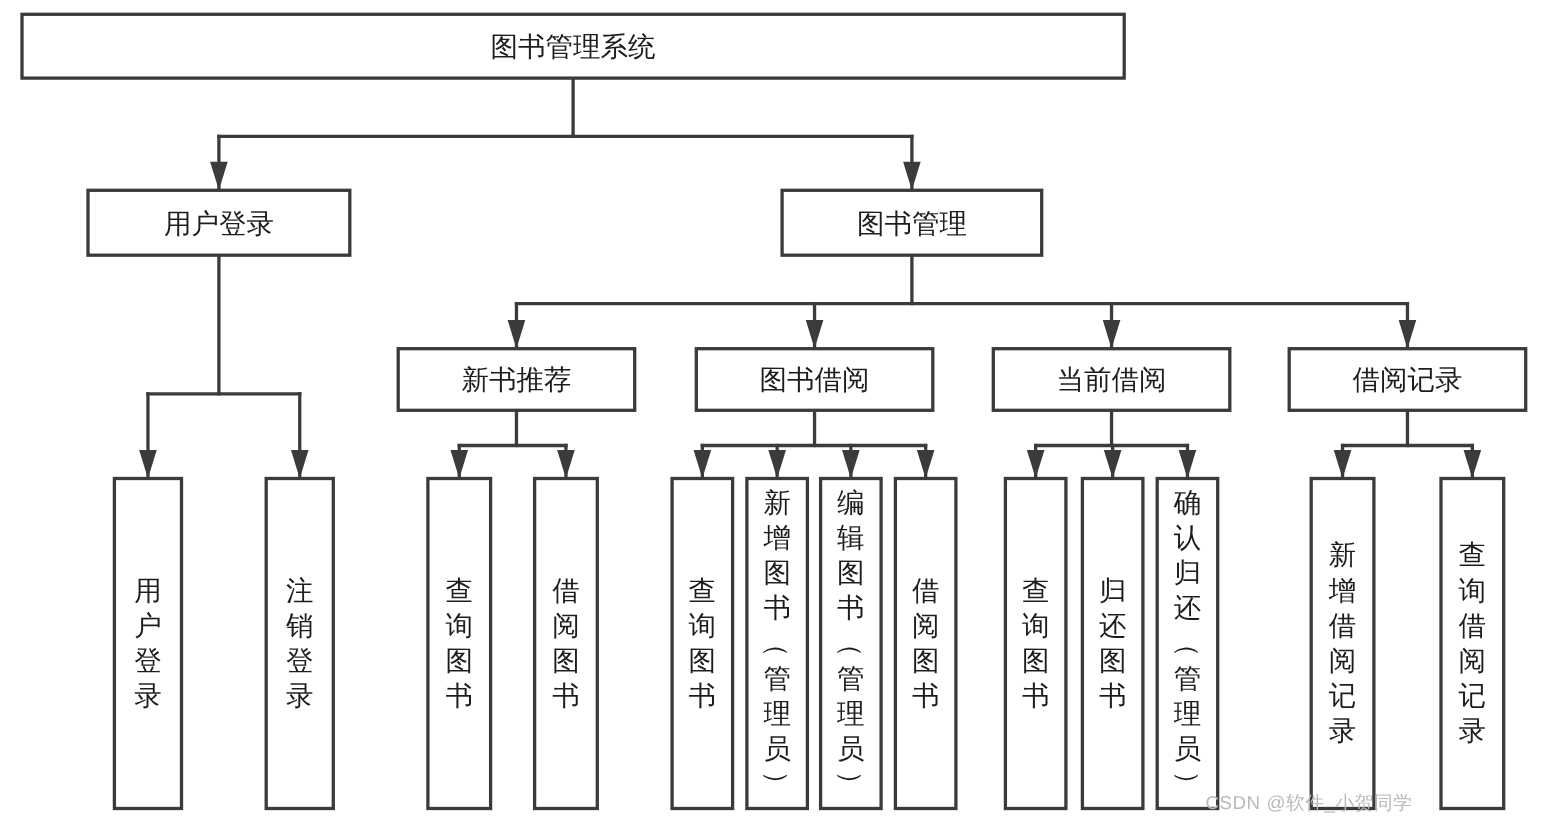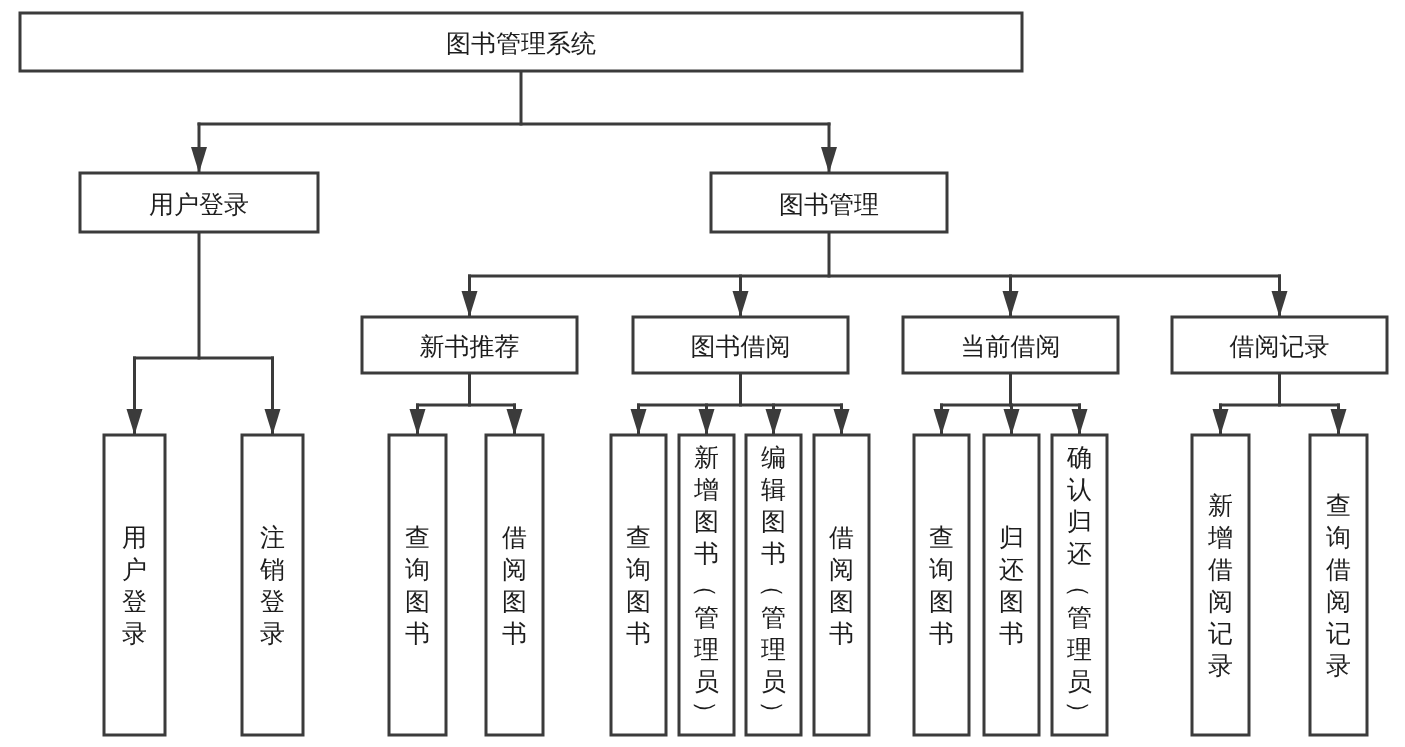--- a/index.html
+++ b/index.html
@@ -288,13 +288,14 @@
         <g>
           <text x="1338.5" y="505" class="node-label-v">查</text>
           <text x="1338.5" y="537" class="node-label-v">询</text>
           <text x="1338.5" y="569" class="node-label-v">借</text>
           <text x="1338.5" y="601" class="node-label-v">阅</text>
           <text x="1338.5" y="633" class="node-label-v">记</text>
           <text x="1338.5" y="665" class="node-label-v">录</text>
         </g>
       </g>
     </svg>
+  <div class="watermark">CSDN @软件_小贺同学</div>
 </div>
 
 </body></html>

